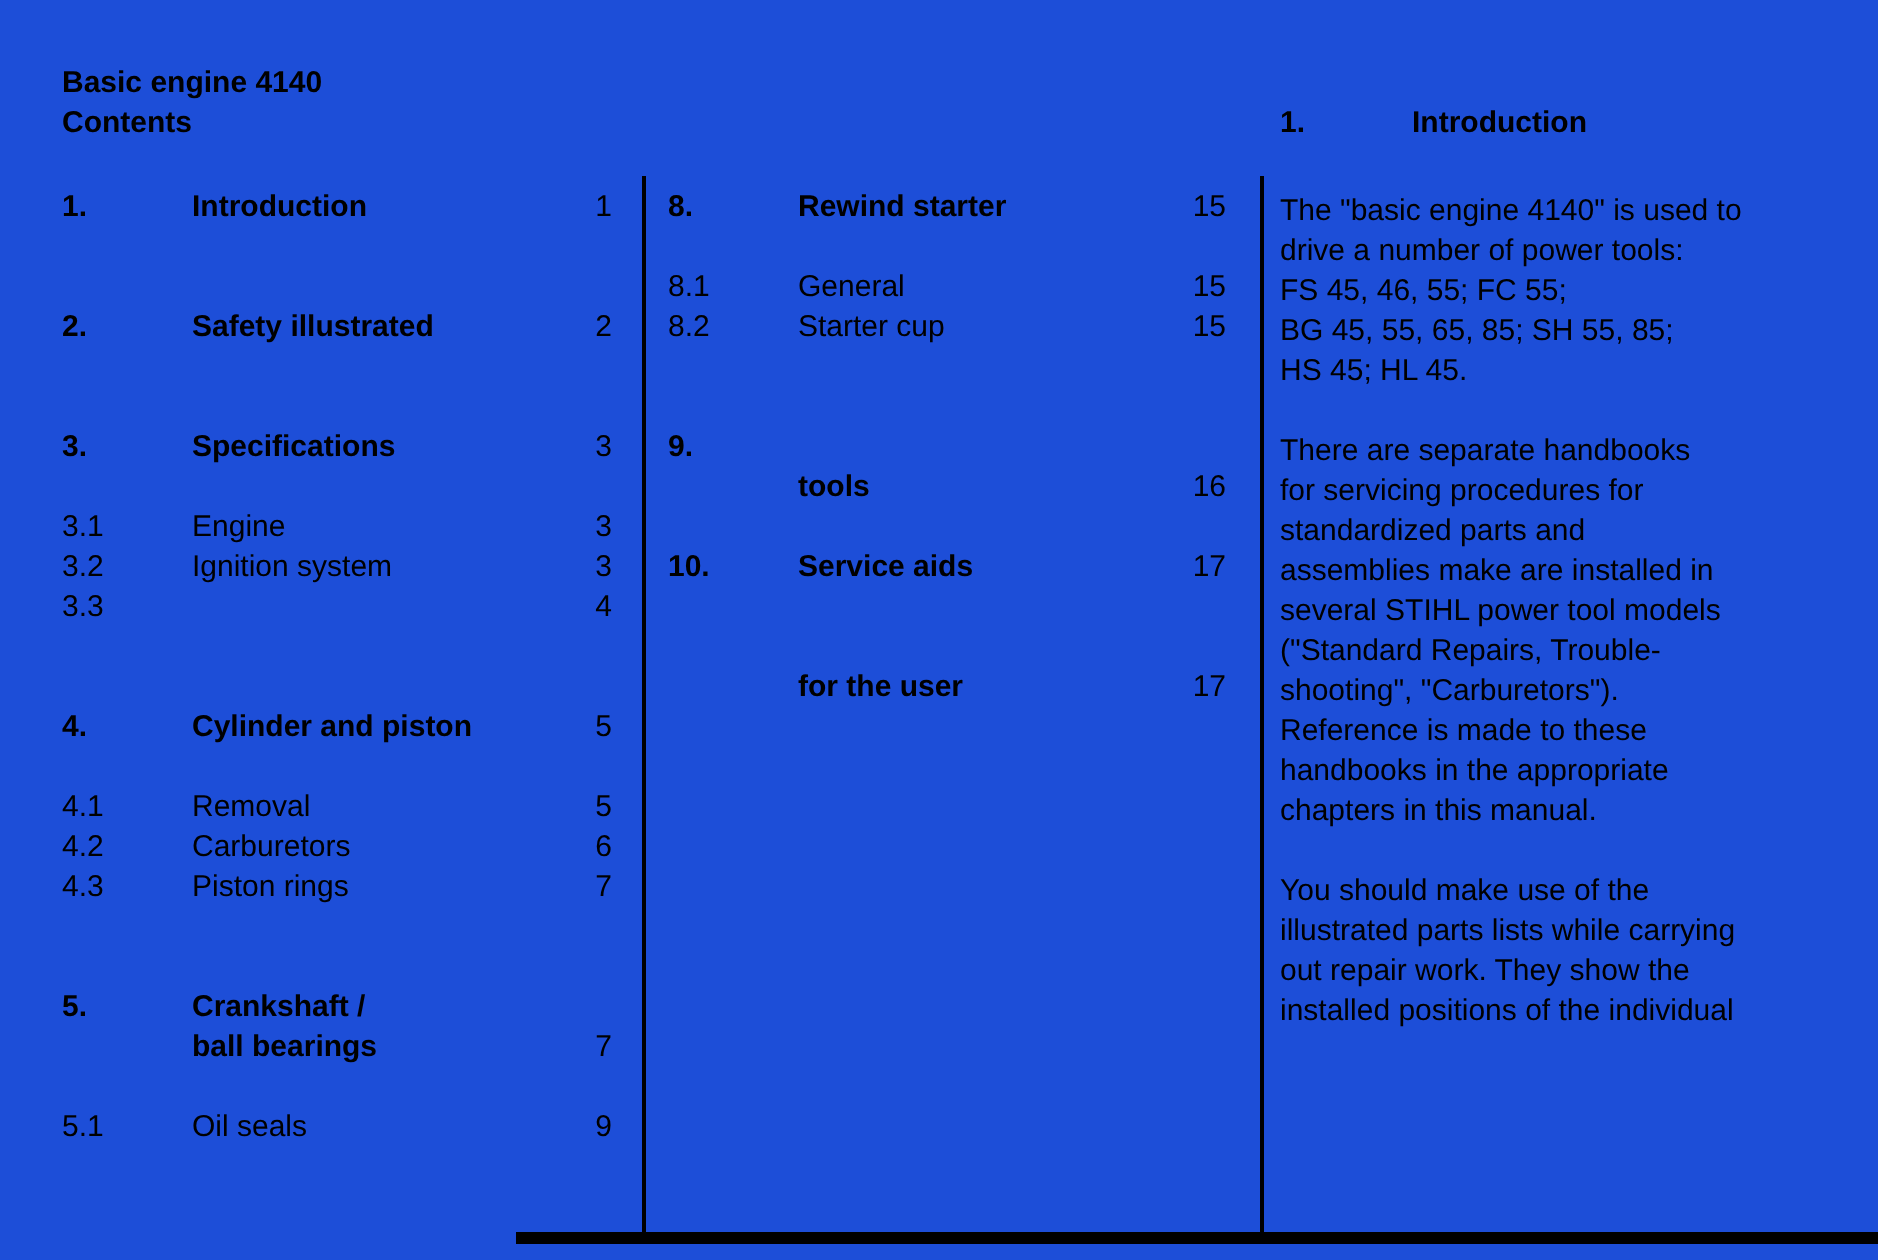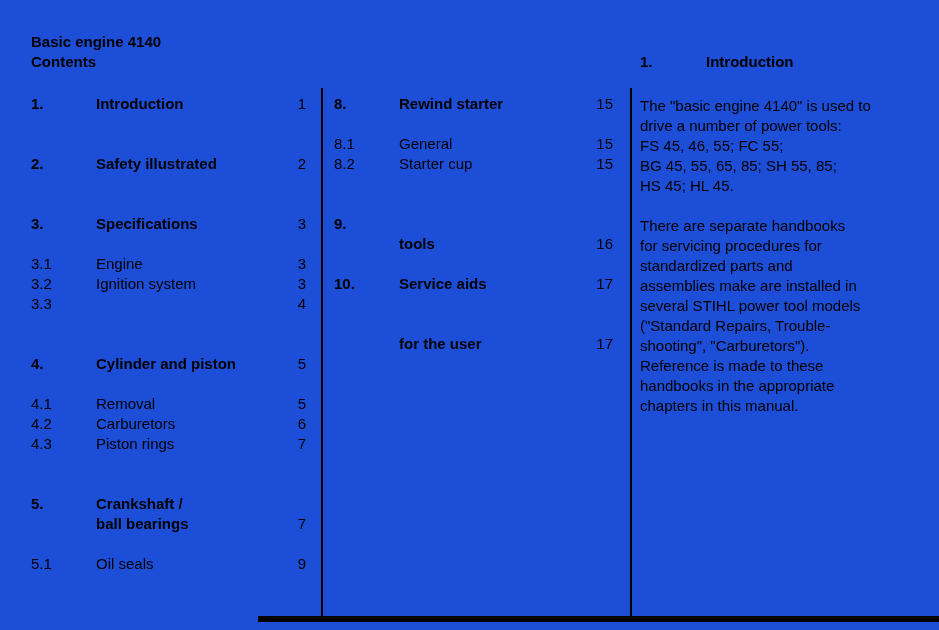--- a/index.html
+++ b/index.html
@@ -261,18 +261,22 @@
         <p class="intro-para">There are separate handbooks
 for servicing procedures for
 standardized parts and
 assemblies make are installed in
 several STIHL power tool models
 ("Standard Repairs, Trouble-
 shooting", "Carburetors").
  Reference is made to these
 handbooks in the appropriate
 chapters in this manual.</p>
+        <p class="intro-para">You should make use of the
+illustrated parts lists while carrying
+out repair work.  They show the
+installed positions of the individual</p>
       </div>
   </div>
 
   <div class="bottom-rule"></div>
 
 </div>
 
 </body></html>

